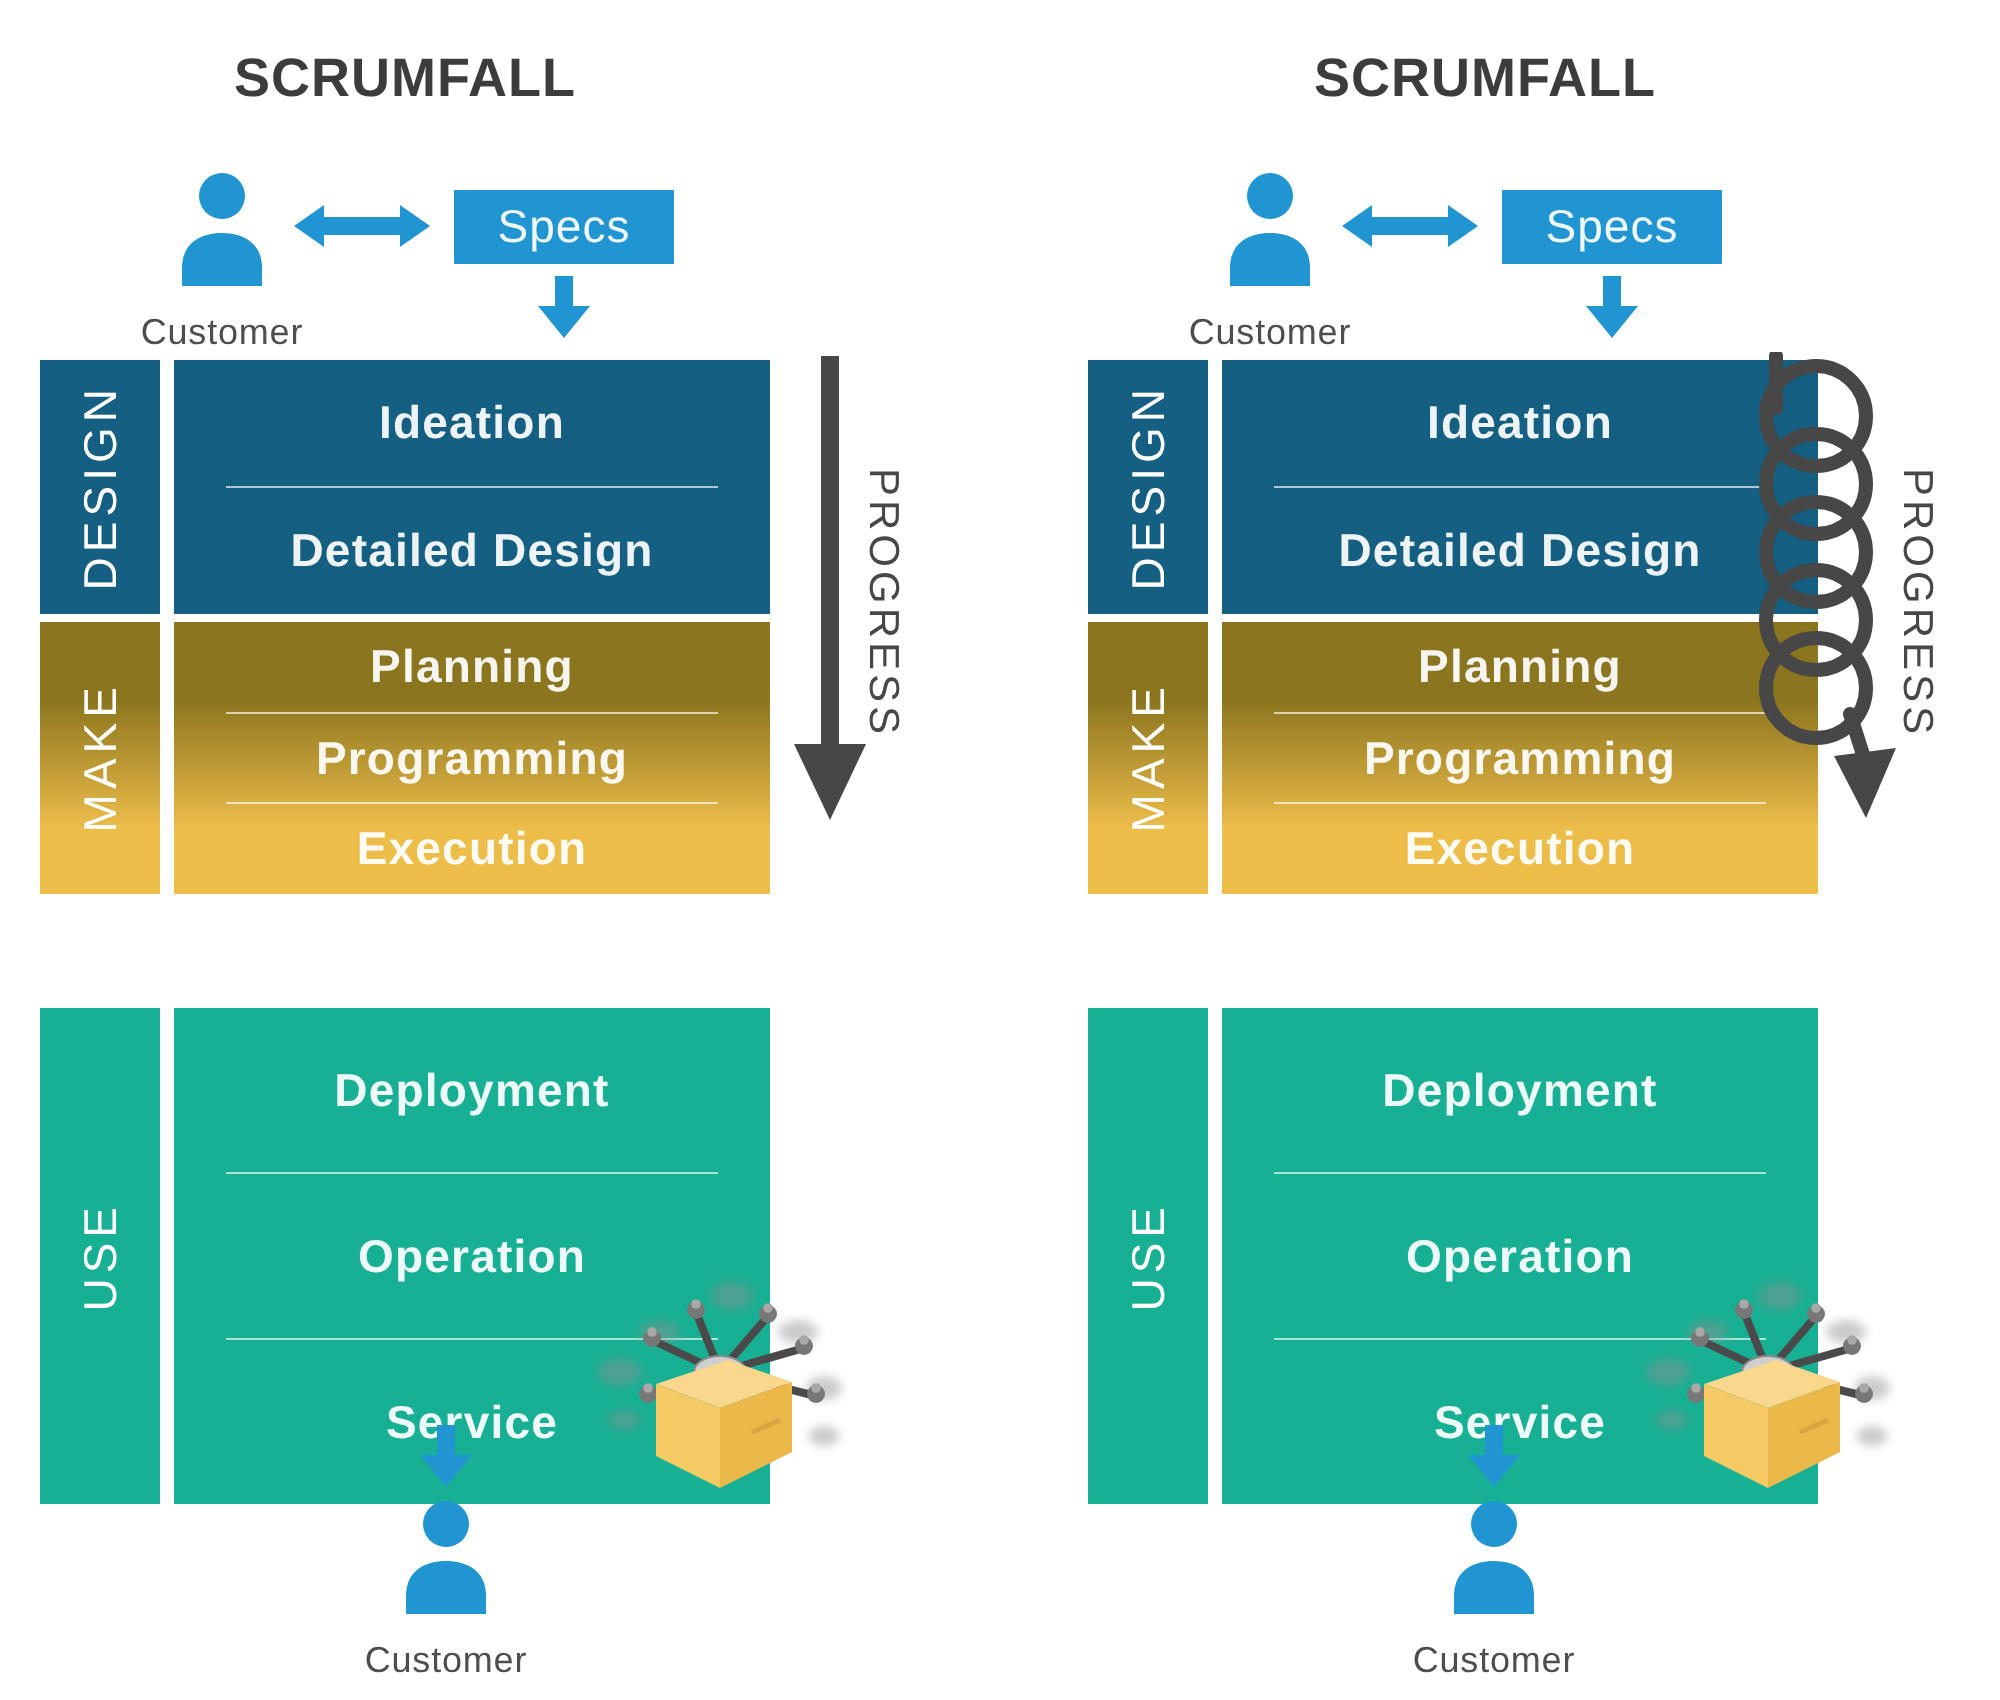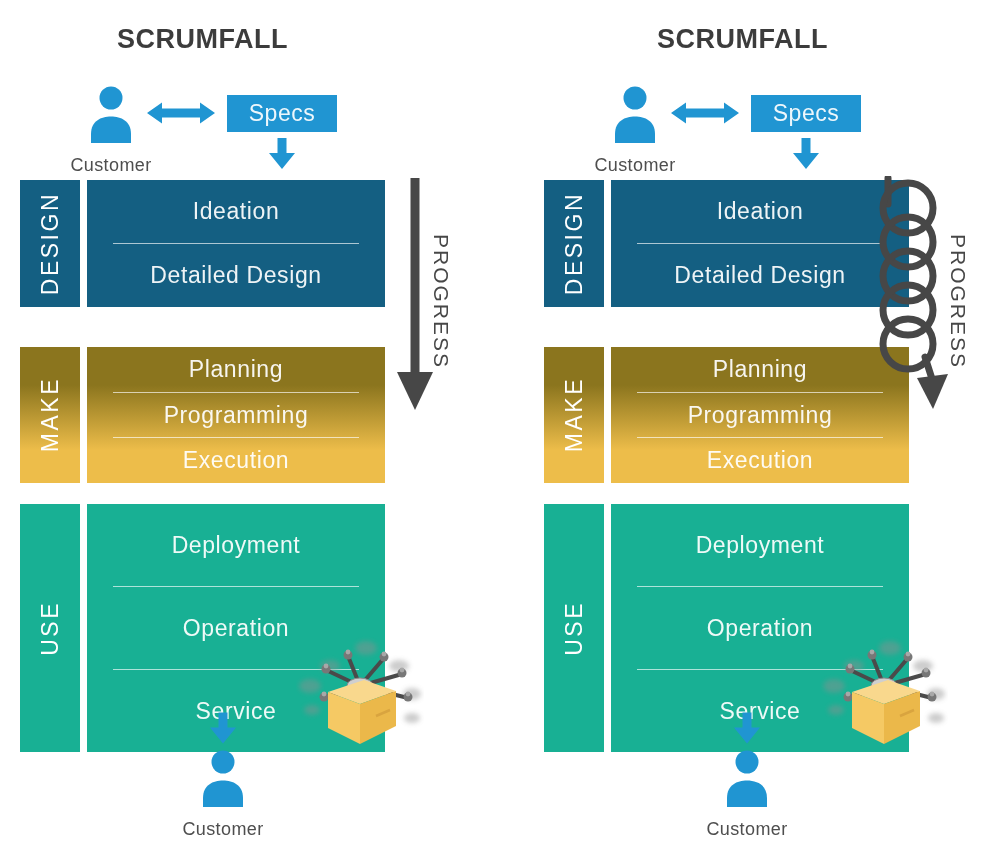--- a/index.html
+++ b/index.html
@@ -35,25 +35,25 @@
          color:rgba(255,255,255,.92);display:flex;align-items:center;justify-content:center;
          font-size:23px;letter-spacing:.5px;}
   .specs-arrow{position:absolute;left:249px;top:138px;}
   .bottom-arrow{position:absolute;left:190px;top:711px;}
 
   .sec-label{position:absolute;left:0;width:60px;display:flex;align-items:center;justify-content:center;
              color:#fff;font-size:23px;letter-spacing:2.5px;}
   .sec-label span{writing-mode:vertical-rl;transform:rotate(180deg);}
   .sec-main{position:absolute;left:67px;width:298px;display:flex;flex-direction:column;}
   .row{flex:1;display:flex;align-items:center;justify-content:center;
-       color:rgba(255,255,255,.93);font-size:23px;font-weight:400;letter-spacing:.6px;}
+       color:rgba(255,255,255,.93);font-size:23px;font-weight:700;letter-spacing:.6px;}
   .divider{height:1px;background:rgba(255,255,255,.65);margin:0 26px;}
 
   .design{background:var(--design-blue);top:180px;height:127px;}
-  .make{background:linear-gradient(180deg,var(--make-top) 0%,var(--make-top) 28%,var(--make-bottom) 76%,var(--make-bottom) 100%);top:311px;height:136px;margin-top:36px;}
+  .make{background:linear-gradient(180deg,var(--make-top) 0%,var(--make-top) 28%,var(--make-bottom) 76%,var(--make-bottom) 100%);top:311px;height:136px;}
   .use{background:var(--use-teal);top:504px;height:248px;}
 
   .drone{position:absolute;left:276px;top:636px;}
 
   .progress-straight{position:absolute;left:395px;top:178px;}
   .progress-spiral{position:absolute;left:870px;top:176px;}
   .progress-text{position:absolute;writing-mode:vertical-rl;font-size:21px;
                  color:var(--arrow-gray);letter-spacing:2px;}
   #progress-text-0{left:429px;top:234px;}
   #progress-text-1{left:946px;top:234px;}

